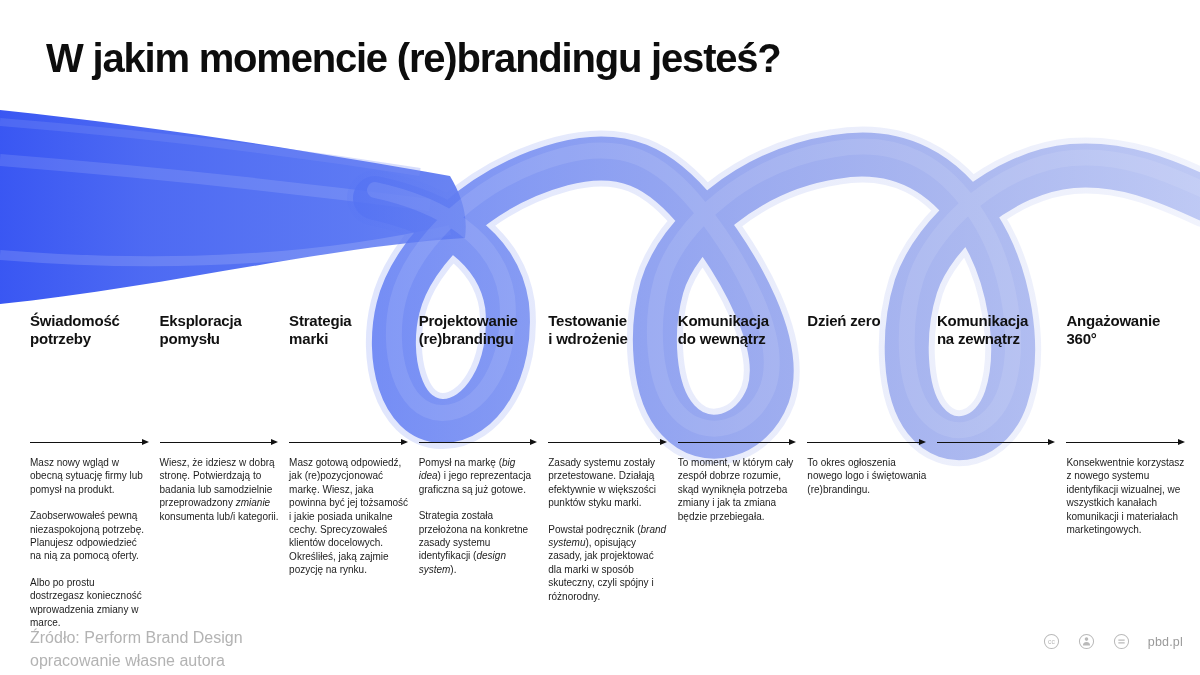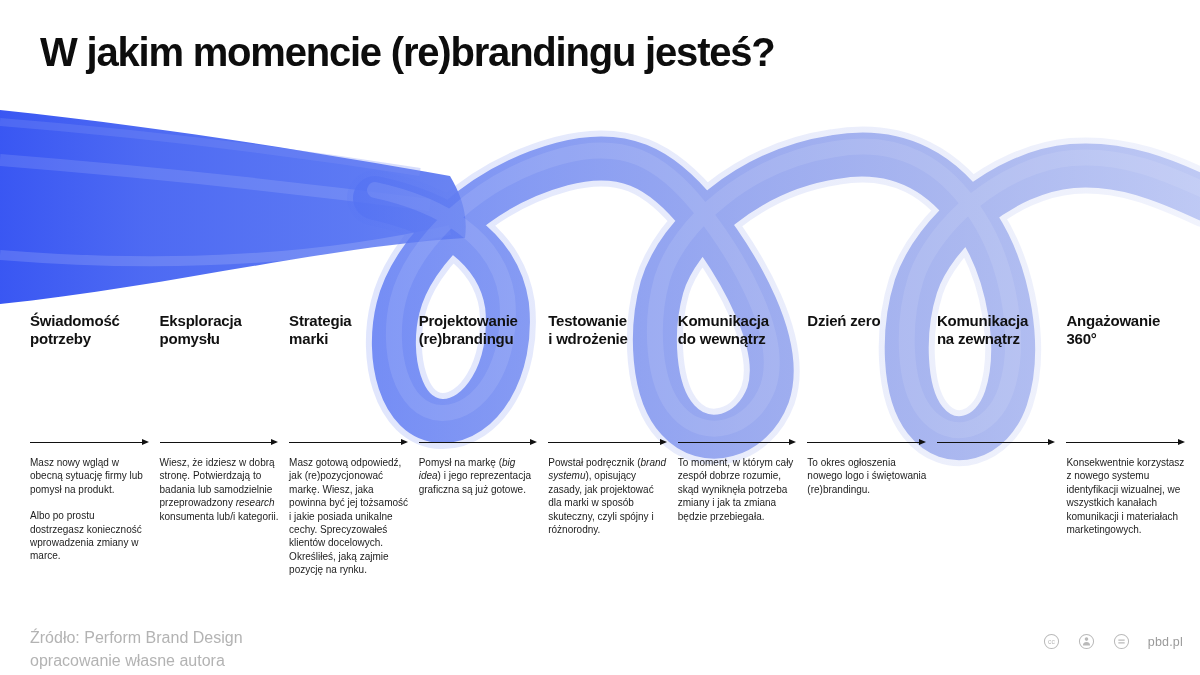--- a/index.html
+++ b/index.html
@@ -3,21 +3,21 @@
 <meta charset="utf-8">
 <style>
   html,body{margin:0;padding:0;}
   body{
     width:1200px;height:675px;position:relative;overflow:hidden;
     background:#ffffff;
     font-family:"Liberation Sans","DejaVu Sans",sans-serif;
     color:#111;
   }
   .page-title{
-    position:absolute;left:30px;top:20px;margin:10px;
+    position:absolute;left:30px;top:20px;margin:16px;
     font-size:40px;font-weight:700;letter-spacing:-1.2px;color:#0d0d0d;
     z-index:3;
   }
   .ribbon{
     position:absolute;left:0;top:0;width:1200px;height:675px;
     z-index:1;pointer-events:none;
   }
   .stages{
     position:absolute;left:30px;top:312px;width:1155px;
     display:grid;grid-template-columns:repeat(9,1fr);column-gap:11px;
@@ -91,56 +91,59 @@
   <path d="M375,198 C440,212 498,245 507,305 C514,370 480,422 442,421 C400,420 386,356 398,308 C412,250 480,186 562,164 C622,148 660,166 700,216 C740,267 785,345 768,395 C752,438 705,450 678,420 C652,392 650,330 662,287 C678,233 748,170 835,157 C898,146 945,172 978,225 C1010,275 1022,350 1006,398 C992,440 950,452 925,420 C903,392 902,330 916,286 C934,232 1003,172 1072,166 C1122,162 1165,180 1208,200" transform="translate(0,-8)" fill="none" stroke="#ffffff" stroke-width="16" stroke-linecap="round" stroke-linejoin="round" opacity="0.10"></path>
 </svg>
 
 <div class="stages">
   <div class="stage">
     <h2 class="stage-title">Świadomość
 potrzeby</h2>
     <div class="stage-arrow"></div>
     <div class="stage-body">
         <p><span>Masz nowy wgląd w obecną sytuację firmy lub pomysł na produkt.</span></p>
+        <p><span>Zaobserwowałeś pewną niezaspokojoną potrzebę. Planujesz odpowiedzieć na nią za pomocą oferty.</span></p>
         <p><span>Albo po prostu dostrzegasz konieczność wprowadzenia zmiany w marce.</span></p>
       </div>
   </div>
 
   <div class="stage">
     <h2 class="stage-title">Eksploracja
 pomysłu</h2>
     <div class="stage-arrow"></div>
     <div class="stage-body">
-        <p><span>Wiesz, że idziesz w dobrą stronę. Potwierdzają to badania lub samodzielnie przeprowadzony </span><em>research</em><span> konsumenta lub/i kategorii.</span></p>
+        <p><span>Wiesz, że idziesz w dobrą stronę. Potwierdzają to badania lub samodzielnie przeprowadzony </span><em>zmianie</em><span> konsumenta lub/i kategorii.</span></p>
       </div>
   </div>
 
   <div class="stage">
     <h2 class="stage-title">Strategia
 marki</h2>
     <div class="stage-arrow"></div>
     <div class="stage-body">
         <p><span>Masz gotową odpowiedź, jak (re)pozycjonować markę. Wiesz, jaka powinna być jej tożsamość i jakie posiada unikalne cechy. Sprecyzowałeś klientów docelowych. Określiłeś, jaką zajmie pozycję na rynku.</span></p>
       </div>
   </div>
 
   <div class="stage">
     <h2 class="stage-title">Projektowanie
 (re)brandingu</h2>
     <div class="stage-arrow"></div>
     <div class="stage-body">
         <p><span>Pomysł na markę (</span><em>big idea</em><span>) i jego reprezentacja graficzna są już gotowe.</span></p>
+        <p><span>Strategia została przełożona na konkretne zasady systemu identyfikacji (</span><em>design system</em><span>).</span></p>
       </div>
   </div>
 
   <div class="stage">
     <h2 class="stage-title">Testowanie
 i wdrożenie</h2>
     <div class="stage-arrow"></div>
     <div class="stage-body">
+        <p><span>Zasady systemu zostały przetestowane. Działają efektywnie w większości punktów styku marki.</span></p>
         <p><span>Powstał podręcznik (</span><em>brand systemu</em><span>), opisujący zasady, jak projektować dla marki w sposób skuteczny, czyli spójny i różnorodny.</span></p>
       </div>
   </div>
 
   <div class="stage">
     <h2 class="stage-title">Komunikacja
 do wewnątrz</h2>
     <div class="stage-arrow"></div>
     <div class="stage-body">
         <p><span>To moment, w którym cały zespół dobrze rozumie, skąd wyniknęła potrzeba zmiany i jak ta zmiana będzie przebiegała.</span></p>

